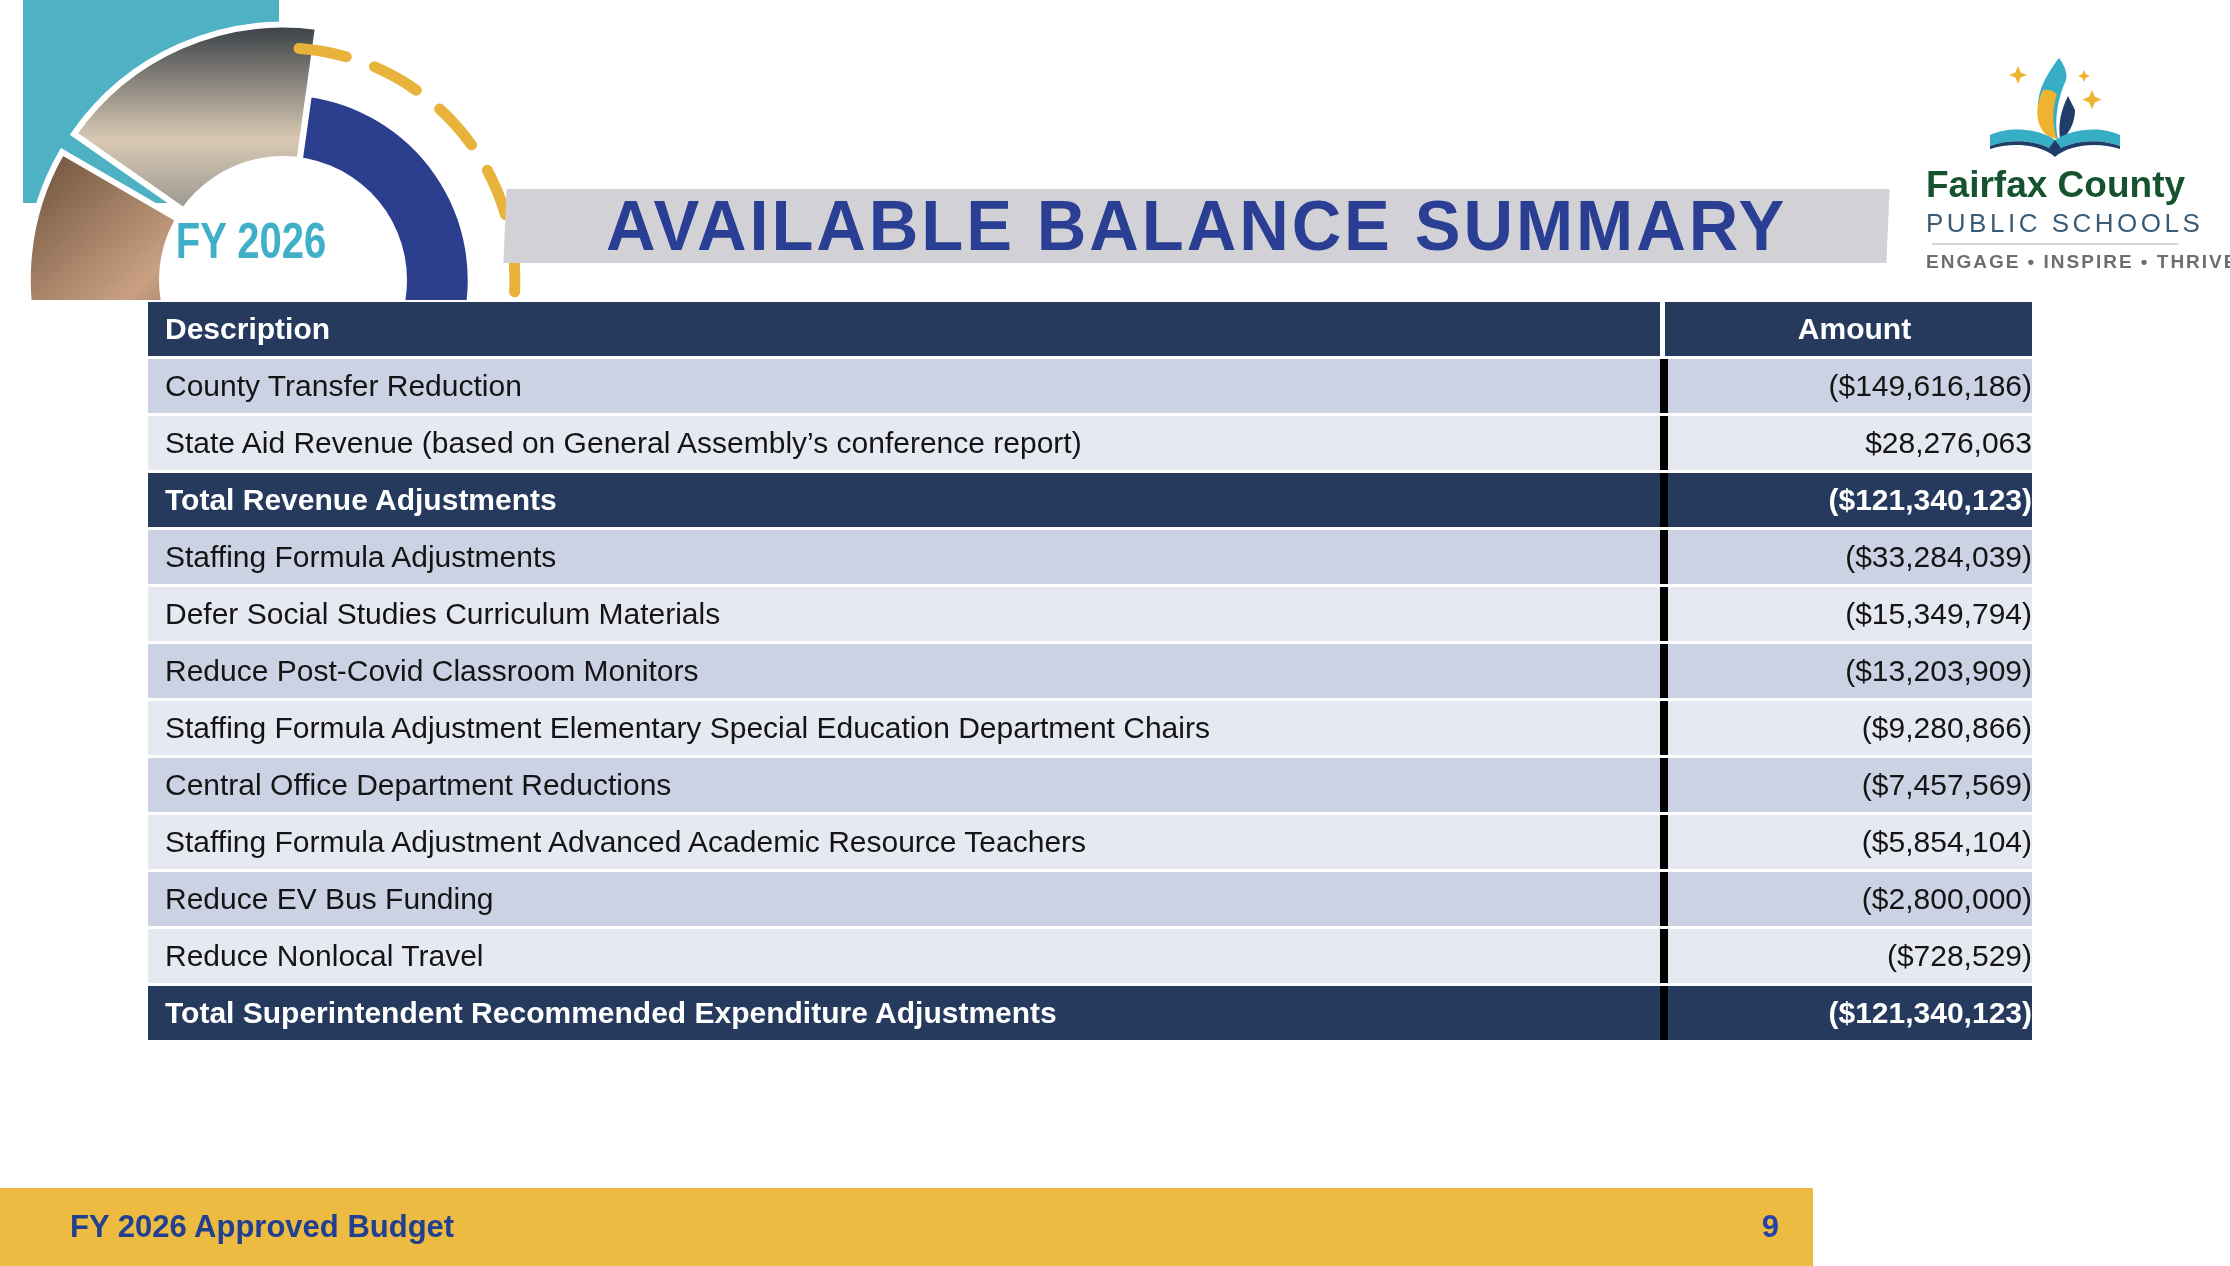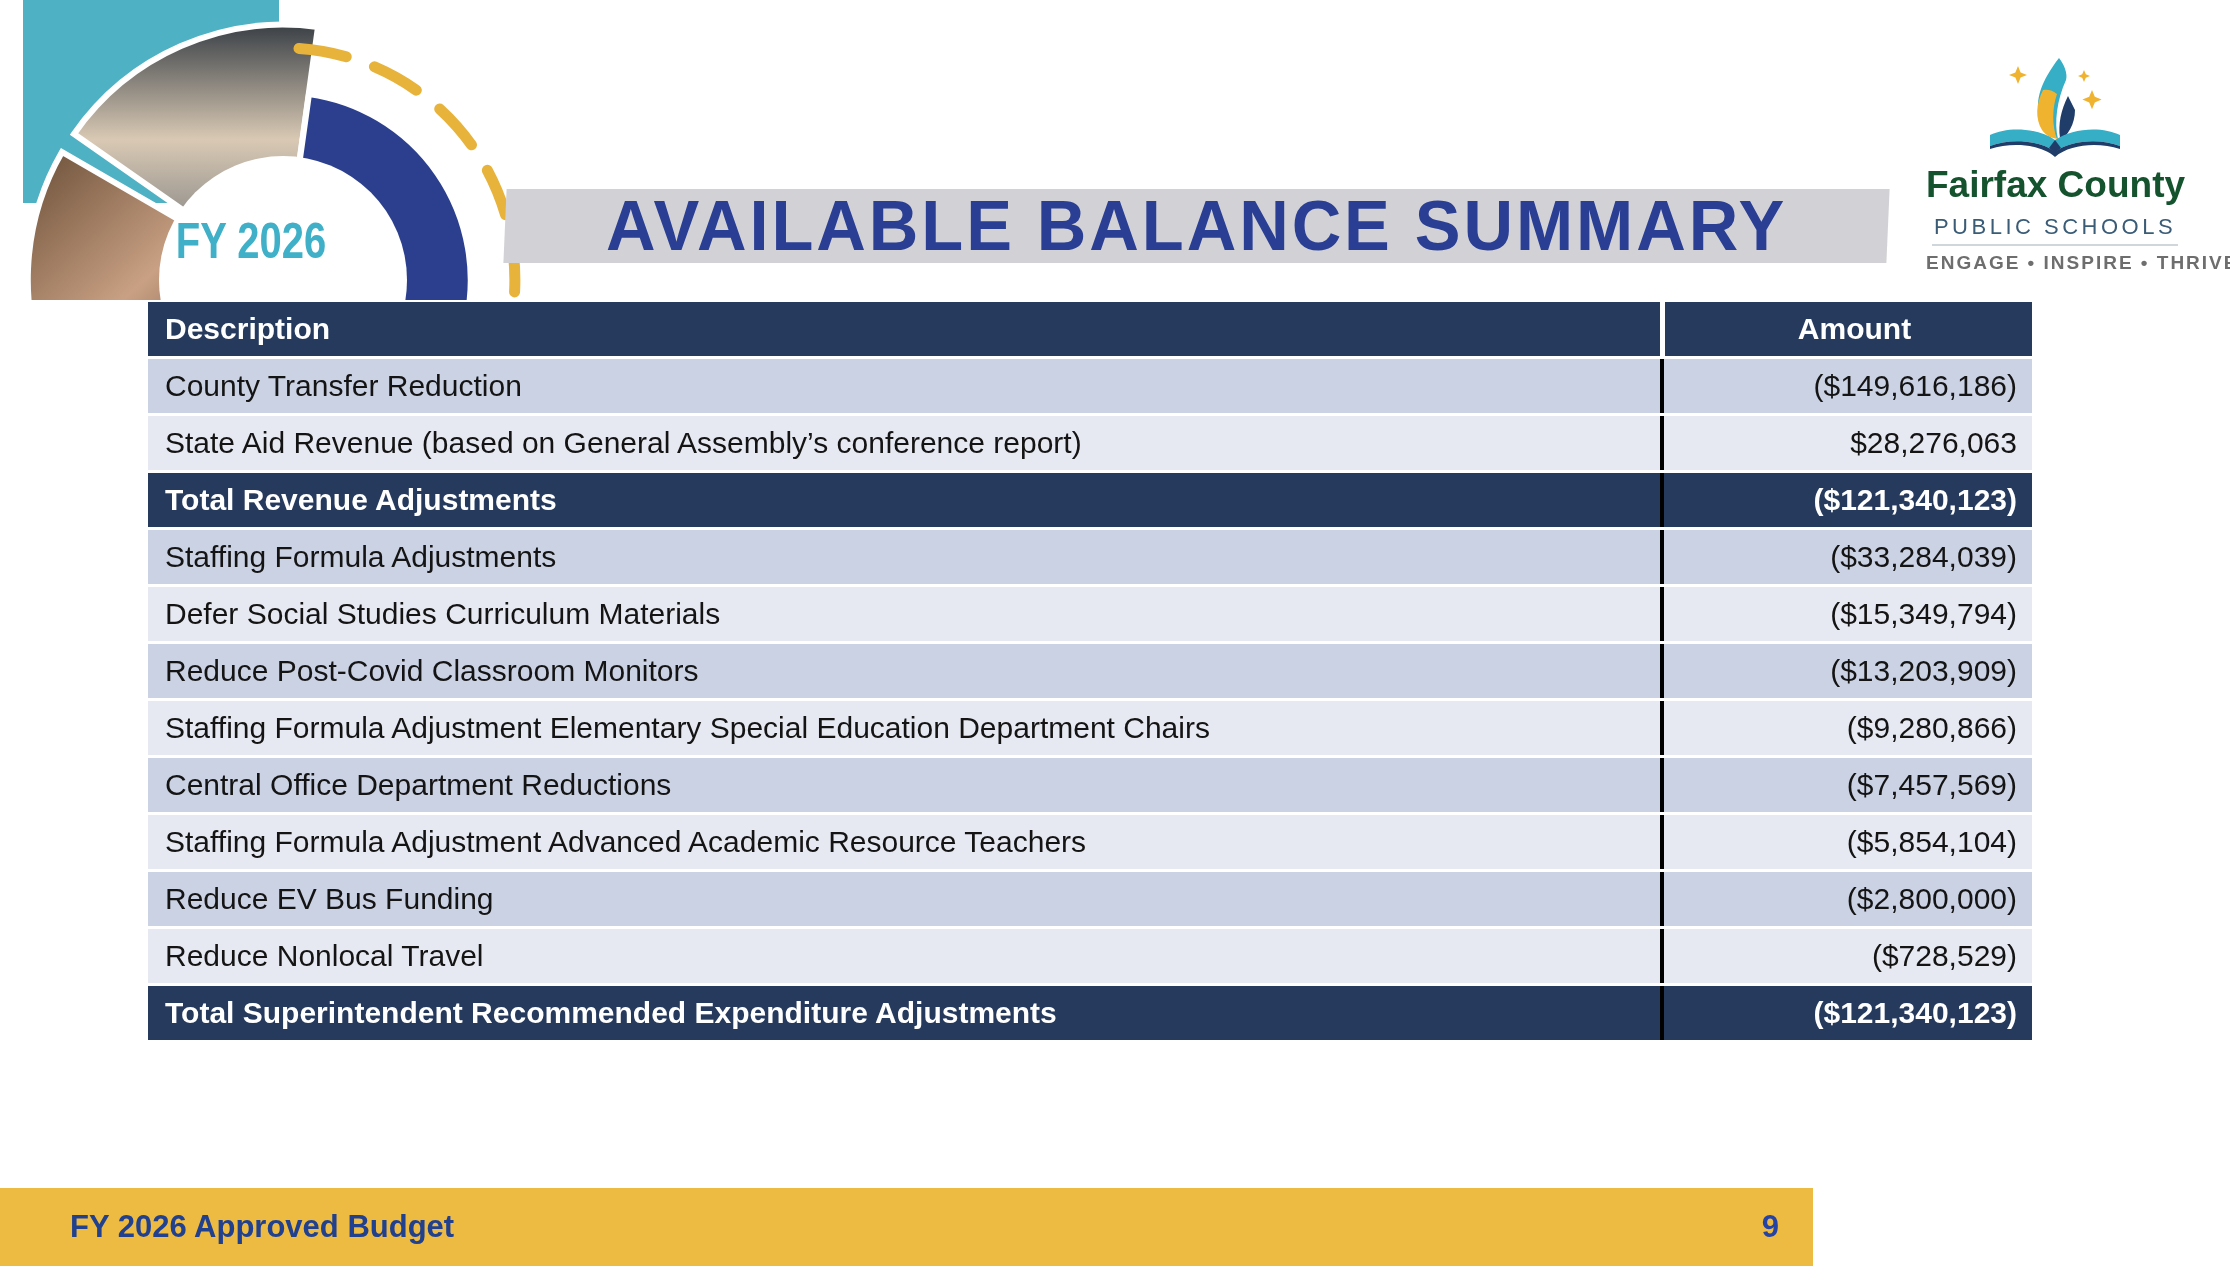--- a/index.html
+++ b/index.html
@@ -42,22 +42,22 @@
   .fcps-logo {
     position: absolute; right: 46px; top: 56px; width: 258px;
     text-align: center;
   }
   .fcps-logo .mark { margin: 0 auto; }
   .logo-line1 {
     font-size: 37px; font-weight: bold; color: #14532d;
     letter-spacing: 0px; margin-top: 2px; white-space: nowrap;
   }
   .logo-line2 {
-    font-size: 22px; font-weight: normal; color: #3A5C77;
-    letter-spacing: 3.5px; margin-top: 8px; white-space: nowrap;
+    font-size: 26px; font-weight: normal; color: #3A5C77;
+    letter-spacing: 3.5px; margin-top: 2px; white-space: nowrap;
   }
   .logo-rule { height: 2px; background: #cfd6dc; margin: 4px 6px 3px 6px; }
   .logo-tagline {
     font-size: 19px; font-weight: bold; color: #6e6e6e;
     letter-spacing: 2px; white-space: nowrap;
   }
 
   
   table.balance {
     position: absolute; left: 148px; top: 299px; width: 1884px;
@@ -69,21 +69,21 @@
   table.balance th, table.balance td {
     height: 54px; font-size: 30px; vertical-align: middle;
     overflow: hidden; white-space: nowrap;
   }
   table.balance th {
     background: #263A5D; color: #ffffff; font-weight: bold;
   }
   table.balance th.h-desc { text-align: left; padding-left: 17px; }
   table.balance th.h-amt  { text-align: center; border-left: 5px solid #ffffff; padding-left: 12px; }
   table.balance td.d-desc { text-align: left; padding-left: 17px; color: #141414; }
-  table.balance td.d-amt  { text-align: right; padding-right: 15px; color: #141414; border-left: 4px solid #000000; }
+  table.balance td.d-amt  { text-align: right; color: #141414; border-left: 8px solid #000000; }
   tr.band-a td { background: #CBD2E4; }
   tr.band-b td { background: #E7E9F2; }
   tr.total td  { background: #263A5D; color: #ffffff !important; font-weight: bold; }
 
   
   .footer-bar {
     position: absolute; left: 0; bottom: 0; width: 1813px; height: 78px;
     background: #EEBB42;
   }
   .footer-label {

